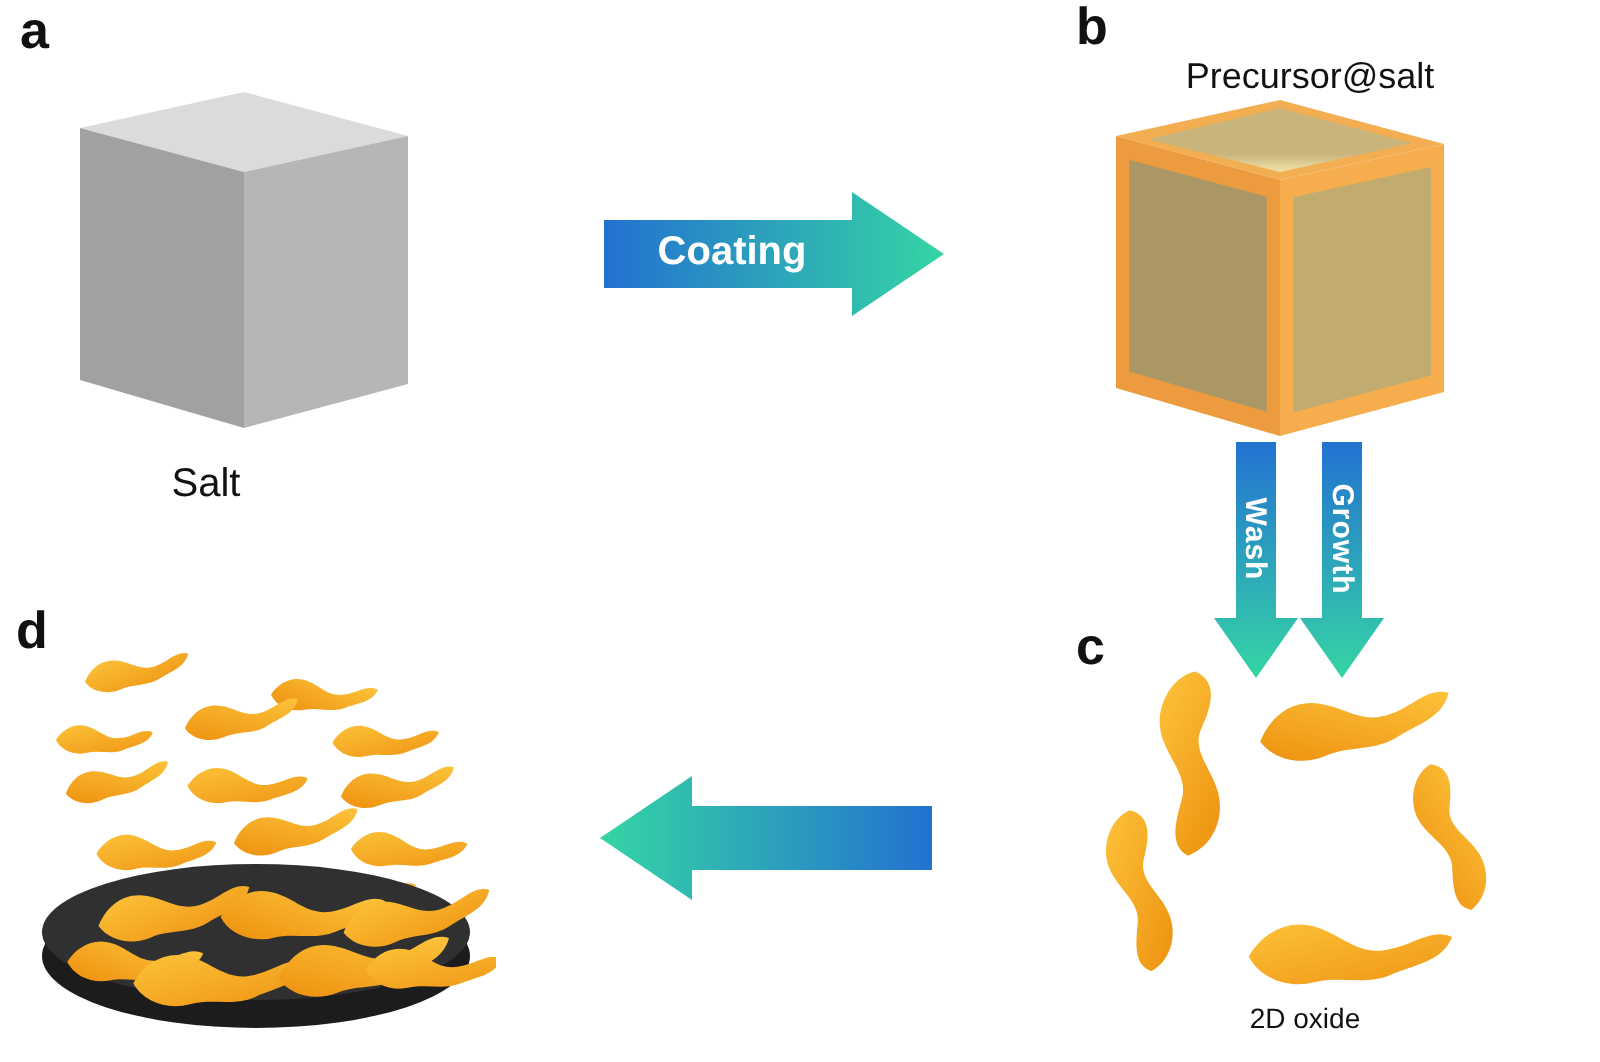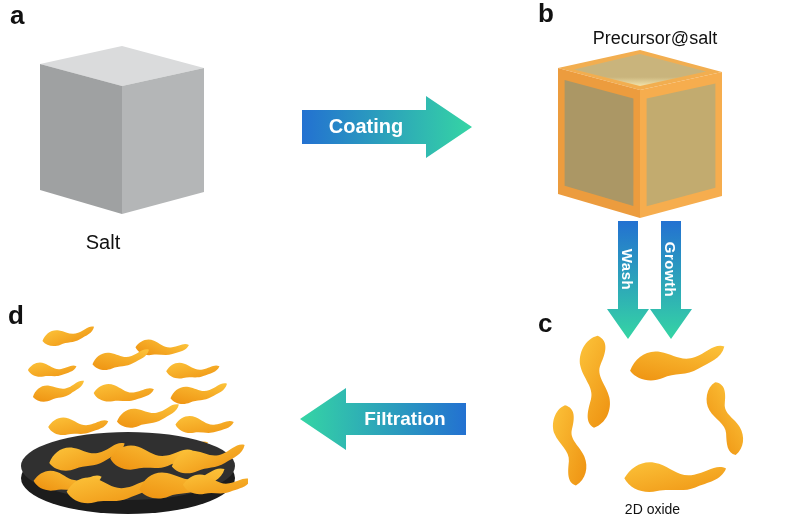--- a/index.html
+++ b/index.html
@@ -130,21 +130,20 @@
     <use href="#flakeB" fill="url(#gFlake2)" transform="translate(164 60) rotate(-12) scale(0.82)"></use>
     <use href="#flakeB" fill="url(#gFlake)" transform="translate(12 80) rotate(-4) scale(0.88)"></use>
     <use href="#flakeA" fill="url(#gFlake)" transform="translate(94 128) rotate(4) scale(1.05)"></use>
   </svg>
 
   <div class="caption" id="caption-oxide" style="left:560px;top:501px;width:185px">2D oxide</div>
 
   <svg class="abs" style="left:300px;top:386px" width="166" height="66" viewBox="0 0 166 66">
     <polygon points="166,17 46,17 46,2 0,33 46,64 46,49 166,49" fill="url(#gLeft)"></polygon>
   </svg>
-  <div class="arrow-label h" style="left:344px;top:403px;width:122px;height:32px;font-size:19px">Filtration</div>
 
   <div class="panel-label" style="left:8px;top:302px">d</div>
 
   <svg class="abs" style="left:18px;top:318px" width="230" height="205" viewBox="0 0 230 205">
 
     <g>
       <use href="#flakeA" fill="url(#gFlake)" transform="translate(22 10) rotate(-6) scale(0.55)"></use>
       <use href="#flakeA" fill="url(#gFlake2)" transform="translate(118 16) rotate(7) scale(0.55)"></use>
       <use href="#flakeA" fill="url(#gFlake)" transform="translate(10 40) rotate(5) scale(0.5)"></use>
       <use href="#flakeA" fill="url(#gFlake2)" transform="translate(72 32) rotate(-5) scale(0.6)"></use>

